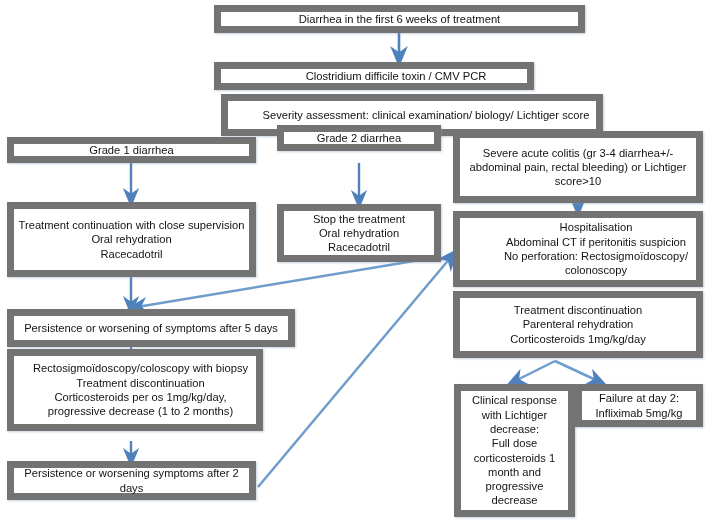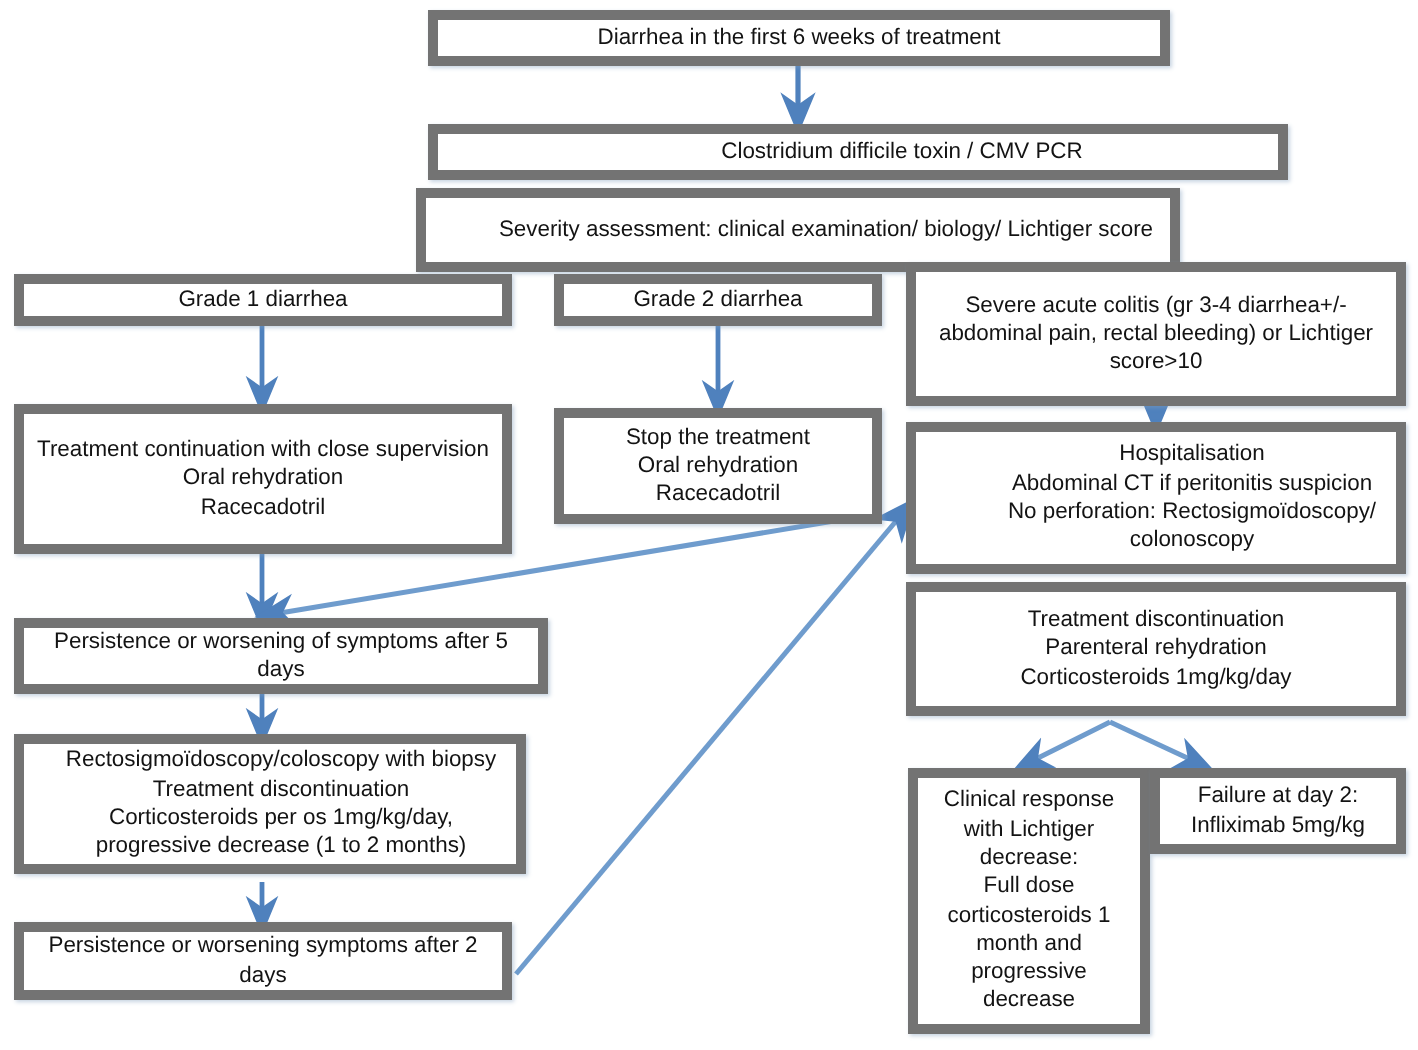--- a/index.html
+++ b/index.html
@@ -12,21 +12,21 @@
     width: 709px;
     height: 525px;
     background: #ffffff;
     font-family: "Liberation Sans", sans-serif;
     overflow: hidden;
   }
   .box {
     position: absolute;
     box-sizing: border-box;
     background: #ffffff;
-    border: 5px solid #737373;
+    border: 7px solid #737373;
     box-shadow: 1px 1px 2px rgba(130,160,190,0.45);
     display: flex;
     align-items: center;
     justify-content: center;
     text-align: center;
     color: #131313;
     font-size: 11.2px;
     line-height: 1.28;
     padding: 2px 4px;
   }
@@ -79,33 +79,33 @@
 
     <line x1="555" y1="361" x2="515" y2="381" stroke="#6f9ccd" stroke-width="2.5" marker-end="url(#ah)"></line>
 
     <line x1="555" y1="361" x2="598" y2="381" stroke="#6f9ccd" stroke-width="2.5" marker-end="url(#ah)"></line>
   </svg>
 
   <div class="box" style="left:214px; top:5px; width:371px; height:28px;">
     <span>Diarrhea in the first 6 weeks of treatment</span>
   </div>
 
-  <div class="box" style="left:214px; top:62px; width:430px; height:28px;padding-left:48px;">
+  <div class="box" style="left:214px; top:62px; width:320px; height:28px;padding-left:48px;">
     <span>Clostridium difficile toxin / CMV PCR</span>
   </div>
 
-  <div class="box" style="left:208px; top:94px; width:382px; height:42px;padding-left:32px;">
+  <div class="box" style="left:221px; top:94px; width:382px; height:42px;padding-left:32px;">
     <span>Severity assessment: clinical examination/ biology/ Lichtiger score</span>
   </div>
 
   <div class="box" style="left:7px; top:137px; width:249px; height:26px;">
     <span>Grade 1 diarrhea</span>
   </div>
 
-  <div class="box" style="left:277px; top:137px; width:164px; height:26px;">
+  <div class="box" style="left:277px; top:125px; width:164px; height:26px;">
     <span>Grade 2 diarrhea</span>
   </div>
 
   <div class="box" style="left:453px; top:131px; width:250px; height:72px;">
     <span>Severe acute colitis (gr 3-4 diarrhea+/- abdominal pain, rectal bleeding) or Lichtiger score&gt;10</span>
   </div>
 
   <div class="box" style="left:7px; top:202px; width:249px; height:75px; white-space:pre-line;align-items:center;">
     <span>Treatment continuation with close supervision
 Oral rehydration
@@ -117,31 +117,31 @@
 Oral rehydration
 Racecadotril</span>
   </div>
 
   <div class="box" style="left:453px; top:211px; width:250px; height:76px; white-space:pre-line;padding-left:40px;">
     <span>Hospitalisation
 Abdominal CT if peritonitis suspicion
 No perforation: Rectosigmoïdoscopy/ colonoscopy</span>
   </div>
 
-  <div class="box" style="left:7px; top:309px; width:267px; height:38px;">
+  <div class="box" style="left:7px; top:309px; width:288px; height:38px;">
     <span>Persistence or worsening of symptoms after 5 days</span>
   </div>
 
   <div class="box" style="left:453px; top:291px; width:250px; height:67px; white-space:pre-line;">
     <span>Treatment discontinuation
 Parenteral rehydration
 Corticosteroids 1mg/kg/day</span>
   </div>
 
-  <div class="box" style="left:7px; top:367px; width:256px; height:70px; white-space:pre-line;padding-left:15px;">
+  <div class="box" style="left:7px; top:349px; width:256px; height:82px; white-space:pre-line;padding-left:15px;">
     <span>Rectosigmoïdoscopy/coloscopy with biopsy
 Treatment discontinuation
 Corticosteroids per os 1mg/kg/day, progressive decrease (1 to 2 months)</span>
   </div>
 
   <div class="box" style="left:454px; top:384px; width:121px; height:133px; white-space:pre-line;">
     <span>Clinical response with Lichtiger decrease:
 Full dose corticosteroids 1 month and progressive decrease</span>
   </div>
 

